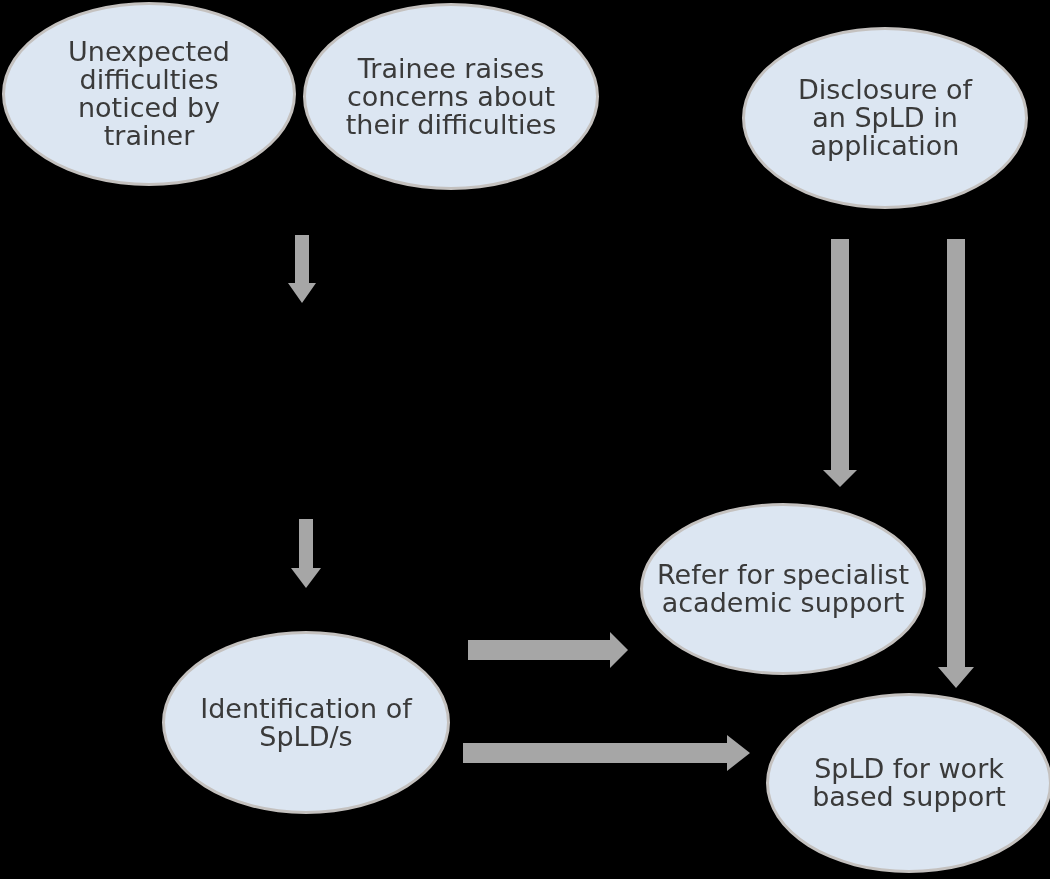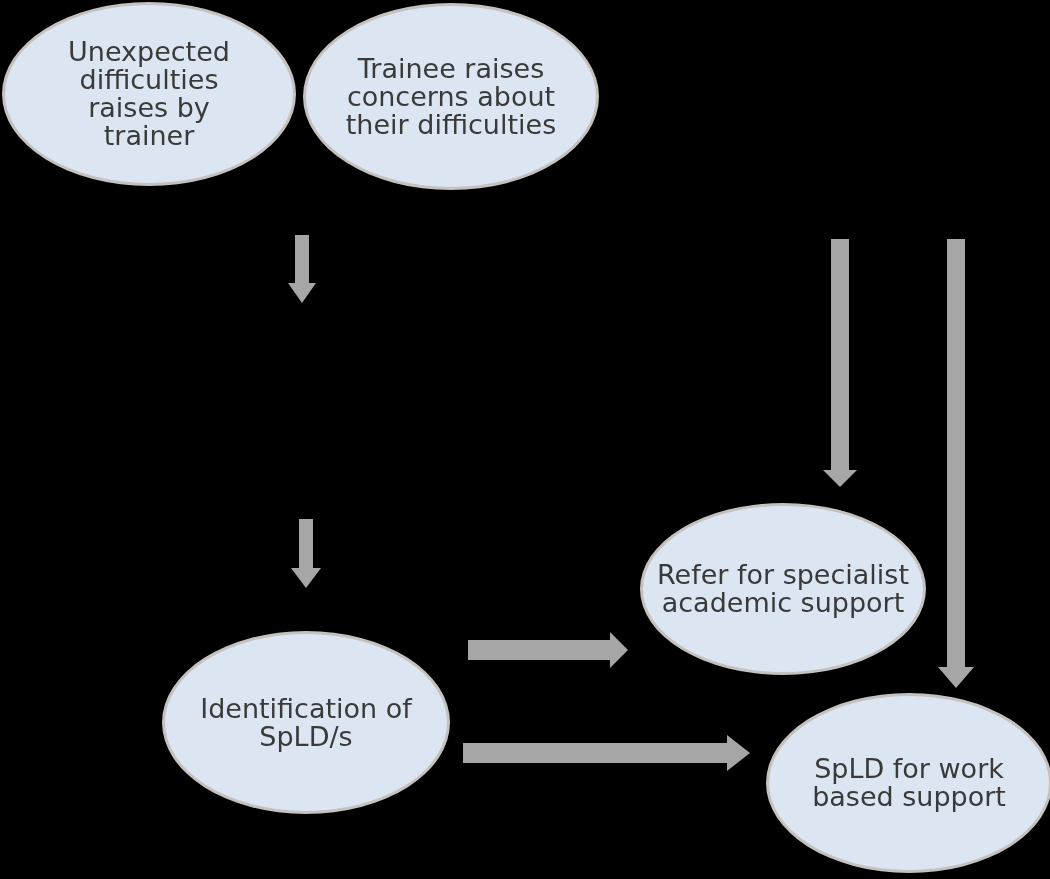--- a/index.html
+++ b/index.html
@@ -51,30 +51,35 @@
     <polygon points="299,519 313,519 313,568 321,568 306,588 291,568 299,568" fill="#a6a6a6"></polygon>
     <polygon points="468,640 610,640 610,632 628,650 610,668 610,660 468,660" fill="#a6a6a6"></polygon>
     <polygon points="463,743 727,743 727,735 750,753 727,771 727,763 463,763" fill="#a6a6a6"></polygon>
     <polygon points="831,239 849,239 849,470 857,470 840,487 823,470 831,470" fill="#a6a6a6"></polygon>
     <polygon points="947,239 965,239 965,667 974,667 956,688 938,667 947,667" fill="#a6a6a6"></polygon>
   </svg>
 
   <div class="node" style="left:2px; top:2px; width:294px; height:184px;">
     <div class="node-label">Unexpected
 difficulties
-raises by
+noticed by
 trainer</div>
   </div>
 
   <div class="node" style="left:303px; top:3px; width:296px; height:187px;">
     <div class="node-label">Trainee raises
 concerns about
 their difficulties</div>
   </div>
 
+  <div class="node" style="left:742px; top:27px; width:286px; height:182px;">
+    <div class="node-label">Disclosure of
+an SpLD in
+application</div>
+  </div>
 
 
   <div class="node" style="left:640px; top:503px; width:286px; height:172px;">
     <div class="node-label">Refer for specialist
 academic support</div>
   </div>
 
   <div class="node" style="left:162px; top:631px; width:288px; height:183px;">
     <div class="node-label">Identification of
 SpLD/s</div>

